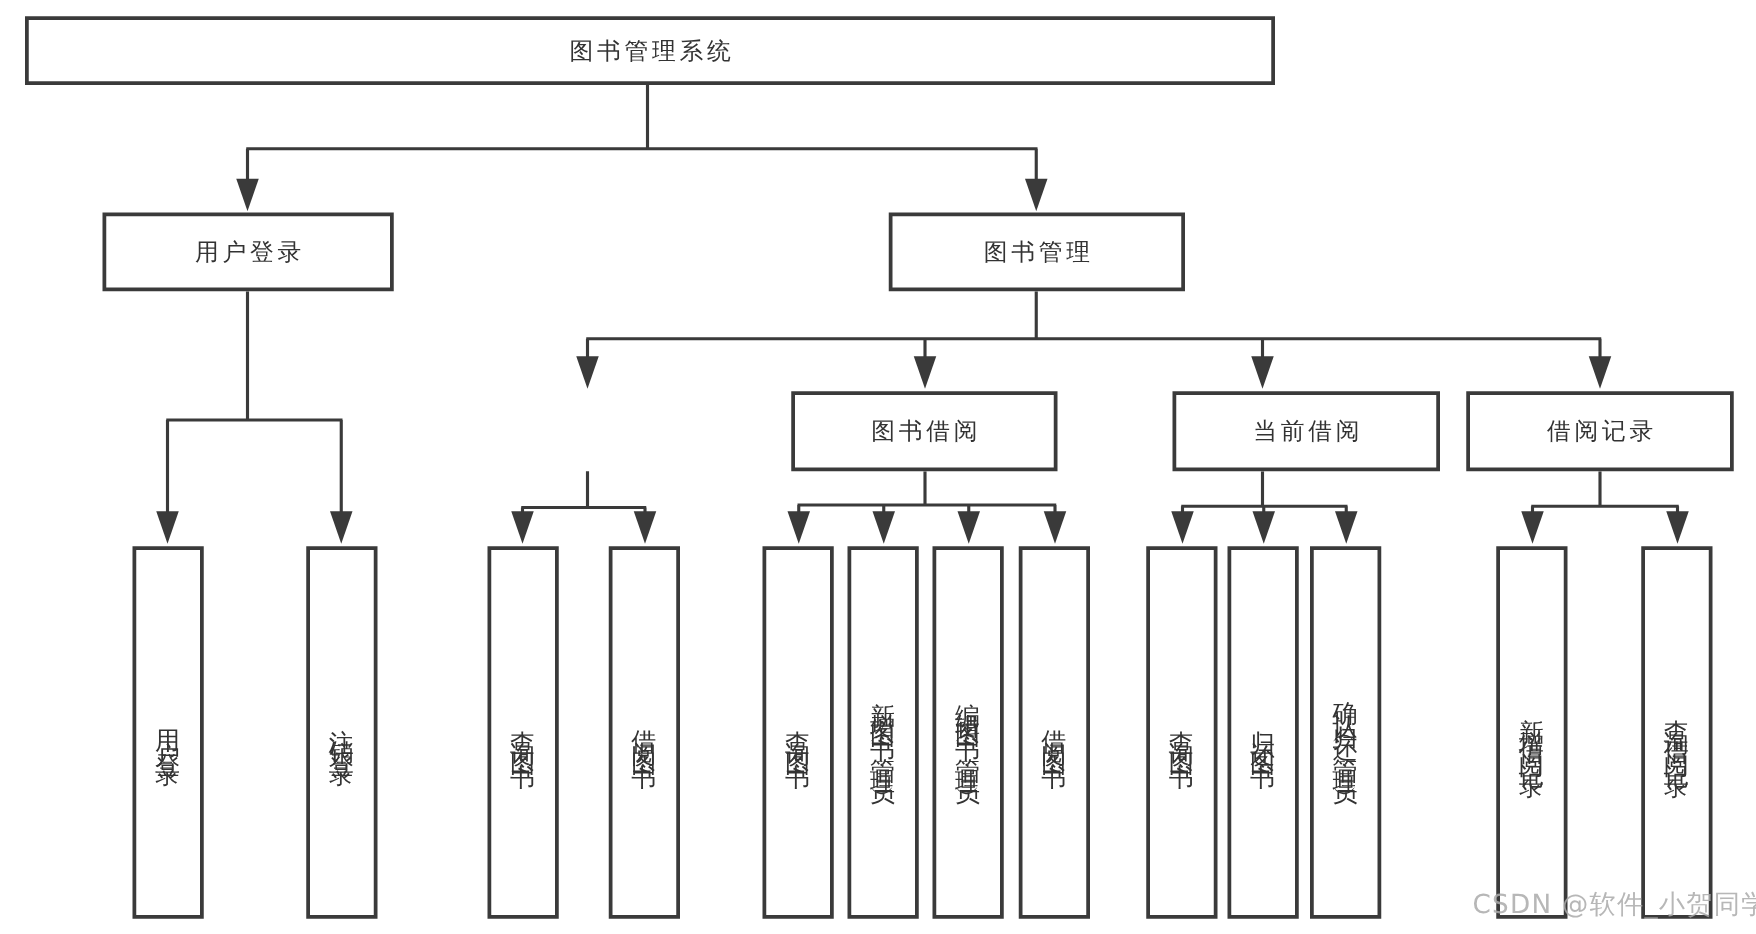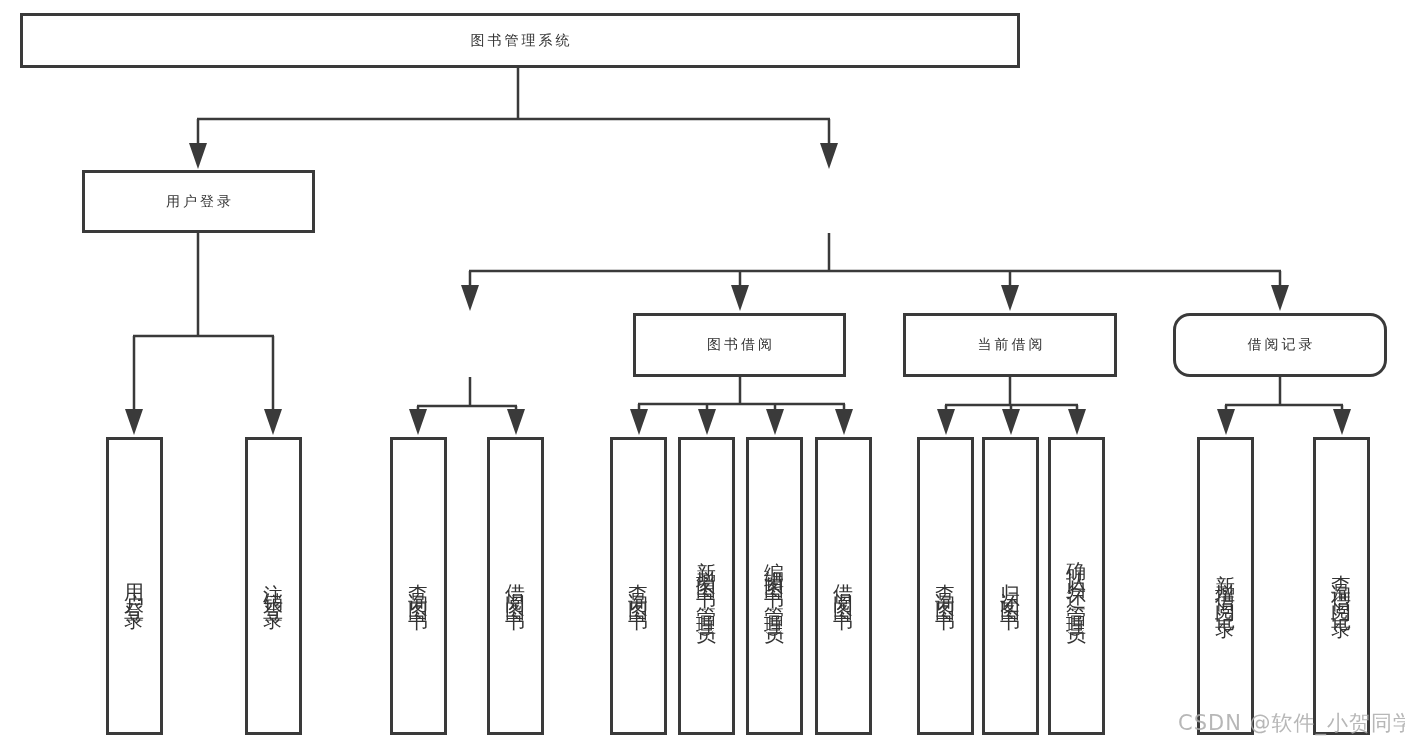--- a/index.html
+++ b/index.html
@@ -20,21 +20,21 @@
     position: absolute;
     box-sizing: border-box;
     background: #ffffff;
     border: 3px solid #3a3a3a;
     display: flex;
     align-items: center;
     justify-content: center;
     color: #333333;
   }
   .hbox {
-    font-size: 14px;
+    font-size: 19px;
     letter-spacing: 3px;
     text-indent: 3px;
     white-space: nowrap;
   }
   .vbox span {
     writing-mode: vertical-rl;
     text-orientation: mixed;
     font-size: 20px;
     letter-spacing: 9px;
     line-height: 1;
@@ -99,24 +99,25 @@
       <polygon points="1068,409 1086,409 1077,435"></polygon>
 
       <polygon points="1217,409 1235,409 1226,435"></polygon>
       <polygon points="1333,409 1351,409 1342,435"></polygon>
     </g>
   </svg>
 
   <div class="box hbox" style="left:20px; top:13px; width:1000px; height:55px;">图书管理系统</div>
 
   <div class="box hbox" style="left:82px; top:170px; width:233px; height:63px;">用户登录</div>
+  <div class="box hbox" style="left:711px; top:170px; width:237px; height:63px;">图书管理</div>
 
   <div class="box hbox" style="left:633px; top:313px; width:213px; height:64px;text-align:center;">图书借阅</div>
-  <div class="box hbox" style="left:903px; top:313px; width:214px; height:64px;">当前借阅</div>
-  <div class="box hbox" style="left:1173px; top:313px; width:214px; height:64px;border-radius:17px;">借阅记录</div>
+  <div class="box hbox" style="left:938px; top:313px; width:214px; height:64px;">当前借阅</div>
+  <div class="box hbox" style="left:1173px; top:313px; width:214px; height:64px;">借阅记录</div>
 
   <div class="box vbox" style="left:106px; top:437px; width:57px; height:298px;">
     <span>用户登录</span>
   </div>
   <div class="box vbox" style="left:245px; top:437px; width:57px; height:298px;">
     <span>注销登录</span>
   </div>
 
   <div class="box vbox" style="left:390px; top:437px; width:57px; height:298px;">
     <span>查询图书</span>

